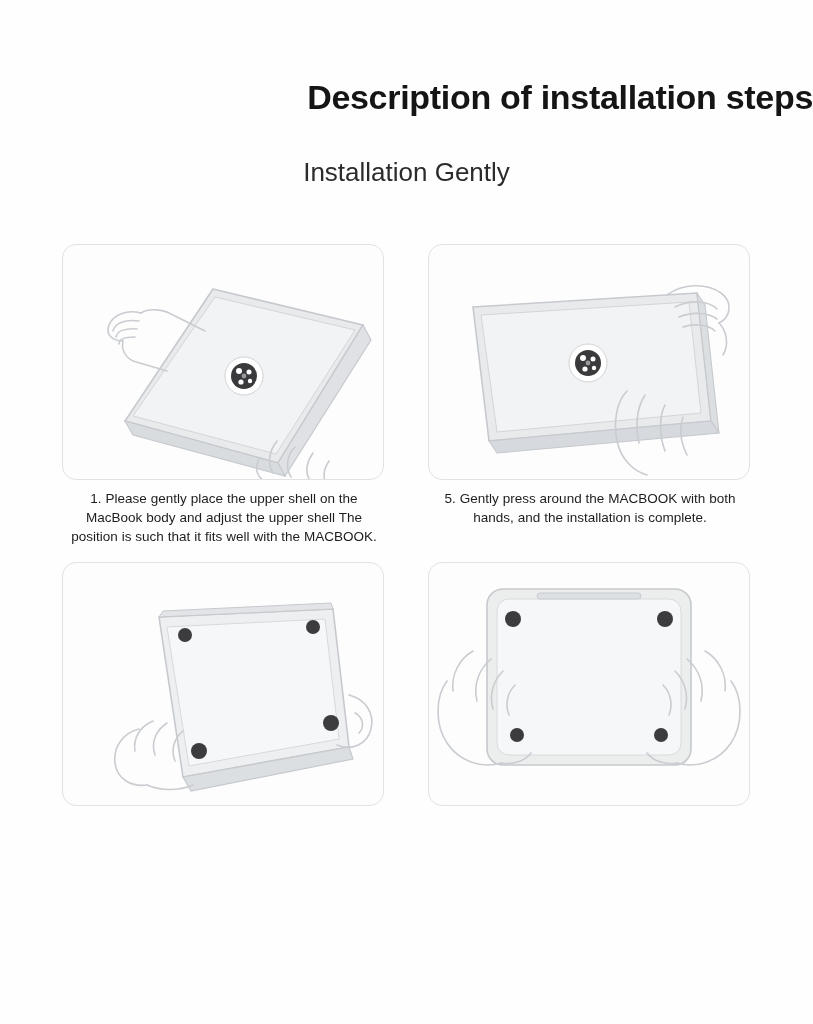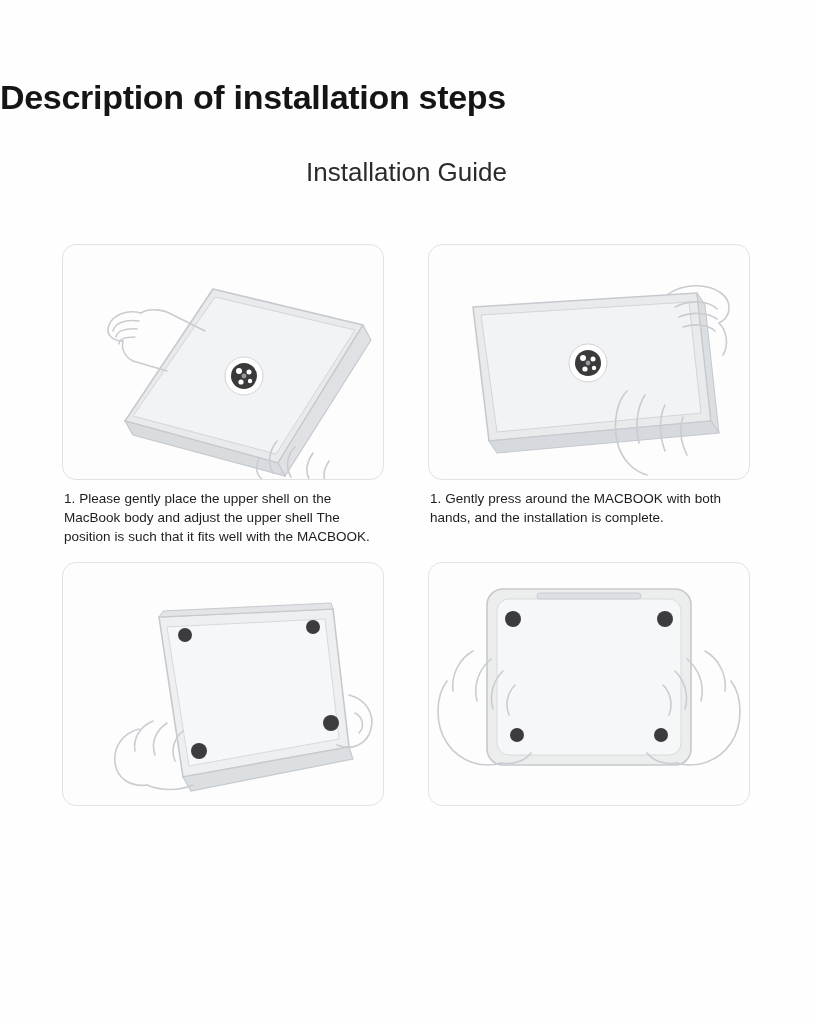--- a/index.html
+++ b/index.html
@@ -15,21 +15,21 @@
     position: relative;
     overflow: hidden;
   }
   .page {
     width: 813px;
     height: 1024px;
     position: relative;
     background: #fefefe;
   }
   .title {
-    text-align: left;
+    text-align: right;
     font-size: 34px;
     font-weight: bold;
     letter-spacing: -0.3px;
     margin: 0;
     padding-top: 78px;
     color: #151515;
   }
   .subtitle {
     text-align: center;
     font-size: 26px;
@@ -39,20 +39,21 @@
     color: #2b2b2b;
   }
   .grid {
     position: absolute;
     top: 244px;
     left: 62px;
     width: 690px;
     display: flex;
     flex-wrap: wrap;
     justify-content: space-between;
+    text-align: center;
   }
   .cell {
     width: 324px;
     margin-bottom: 6px;
   }
   .imgbox {
     width: 322px;
     height: 236px;
     border: 1px solid #e2e2e2;
     border-radius: 14px;
@@ -71,21 +72,21 @@
   .cell-3 .imgbox, .cell-4 .imgbox { height: 244px; }
   .spacer-row { height: 10px; width: 100%; }
   svg { display: block; }
 </style>
 </head>
 <body>
 
 <div class="page">
 
   <h1 class="title">Description of installation steps</h1>
-  <h2 class="subtitle">Installation Guide</h2>
+  <h2 class="subtitle">Installation Gently</h2>
 
   <div class="grid">
 
     <div class="cell cell-1">
       <div class="imgbox">
         <svg width="320" height="234" viewBox="0 0 320 234">
 
           <g>
             <path d="M150 44 L300 80 L215 218 L62 176 Z" fill="#e9eaec" stroke="#c6c9cd" stroke-width="1.6"></path>
             <path d="M152 52 L292 85 L213 209 L70 171 Z" fill="#f2f3f4" stroke="#d2d5d9" stroke-width="1"></path>
@@ -153,21 +154,21 @@
           </g>
 
           <g fill="none" stroke="#c9ccd0" stroke-width="1.6" stroke-linecap="round">
             <path d="M198 146 C188 156 184 176 188 196 C192 214 204 226 218 230"></path>
             <path d="M216 150 C208 162 206 180 210 198"></path>
             <path d="M236 160 C230 172 230 190 236 206"></path>
             <path d="M254 172 C250 184 252 198 258 210"></path>
           </g>
         </svg>
       </div>
-      <div class="caption">1. Gently press around the MACBOOK with both hands, and the installation is complete.</div>
+      <div class="caption">5. Gently press around the MACBOOK with both hands, and the installation is complete.</div>
     </div>
 
     <div class="spacer-row"></div>
 
     <div class="cell cell-3">
       <div class="imgbox">
         <svg width="320" height="242" viewBox="0 0 320 242">
 
           <g>
             <path d="M96 54 L270 46 L286 184 L120 214 Z" fill="#eeeff0" stroke="#c6c9cd" stroke-width="1.6"></path>

